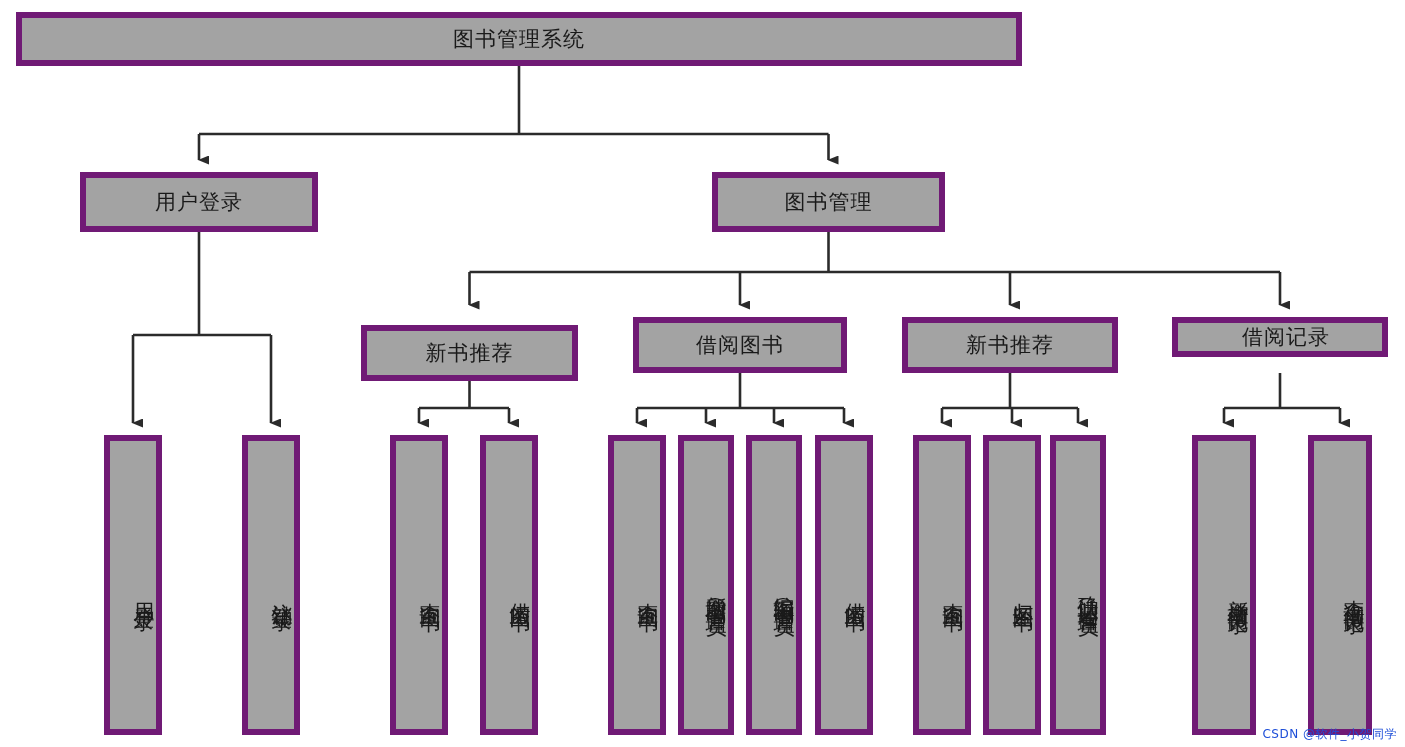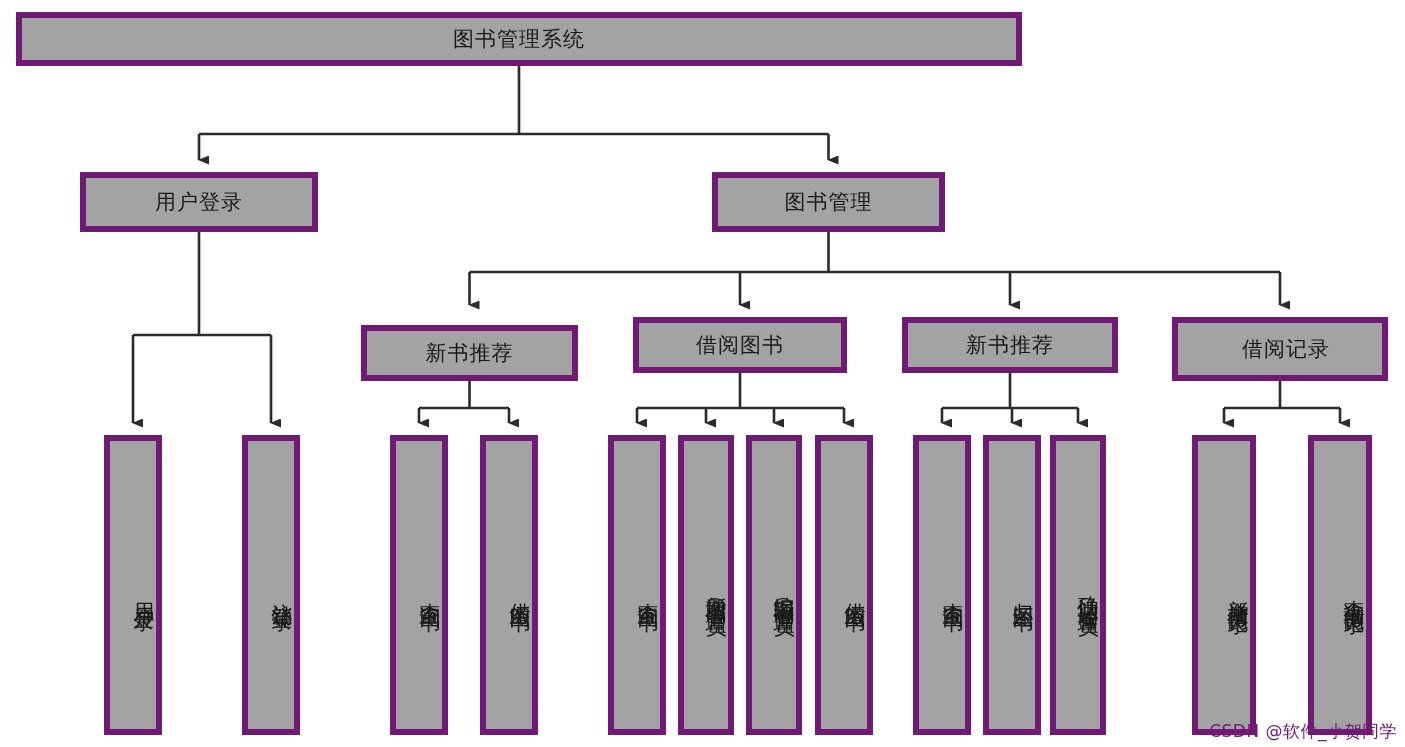--- a/index.html
+++ b/index.html
@@ -55,22 +55,22 @@
     text-align: center;
   }
   .node.vertical .node-label {
     writing-mode: vertical-rl;
     text-orientation: upright;
   }
   #watermark {
     position: absolute;
     right: 8px;
     bottom: 4px;
-    font-size: 17px;
-    color: #701a75;
+    font-size: 12px;
+    color: #1d4ed8;
     letter-spacing: 0.5px;
     white-space: nowrap;
     pointer-events: none;
   }
 </style>
 </head>
 <body>
 
 <div id="diagram-root">
 
@@ -130,21 +130,21 @@
 
   <div class="node horizontal" id="node-l3_new_book_rec" style="left: 361px; top: 325px; width: 217px; height: 56px;">
     <span class="node-label">新书推荐</span>
   </div>
   <div class="node horizontal" id="node-l3_book_borrow" style="left: 633px; top: 317px; width: 214px; height: 56px;">
     <span class="node-label">借阅图书</span>
   </div>
   <div class="node horizontal" id="node-l3_current_borrow" style="left: 902px; top: 317px; width: 216px; height: 56px;">
     <span class="node-label">新书推荐</span>
   </div>
-  <div class="node horizontal" id="node-l3_borrow_record" style="left: 1172px; top: 317px; width: 216px; height: 64px; padding-left: 12px;">
+  <div class="node horizontal" id="node-l3_borrow_record" style="left: 1172px; top: 317px; width: 216px; height: 40px; padding-left: 12px;">
     <span class="node-label">借阅记录</span>
   </div>
 
   <div class="node vertical" id="node-leaf_user_login" style="left: 104px; top: 435px; width: 58px; height: 300px;">
     <span class="node-label">用户登录</span>
   </div>
   <div class="node vertical" id="node-leaf_user_logout" style="left: 242px; top: 435px; width: 58px; height: 300px;">
     <span class="node-label">注销登录</span>
   </div>
 

